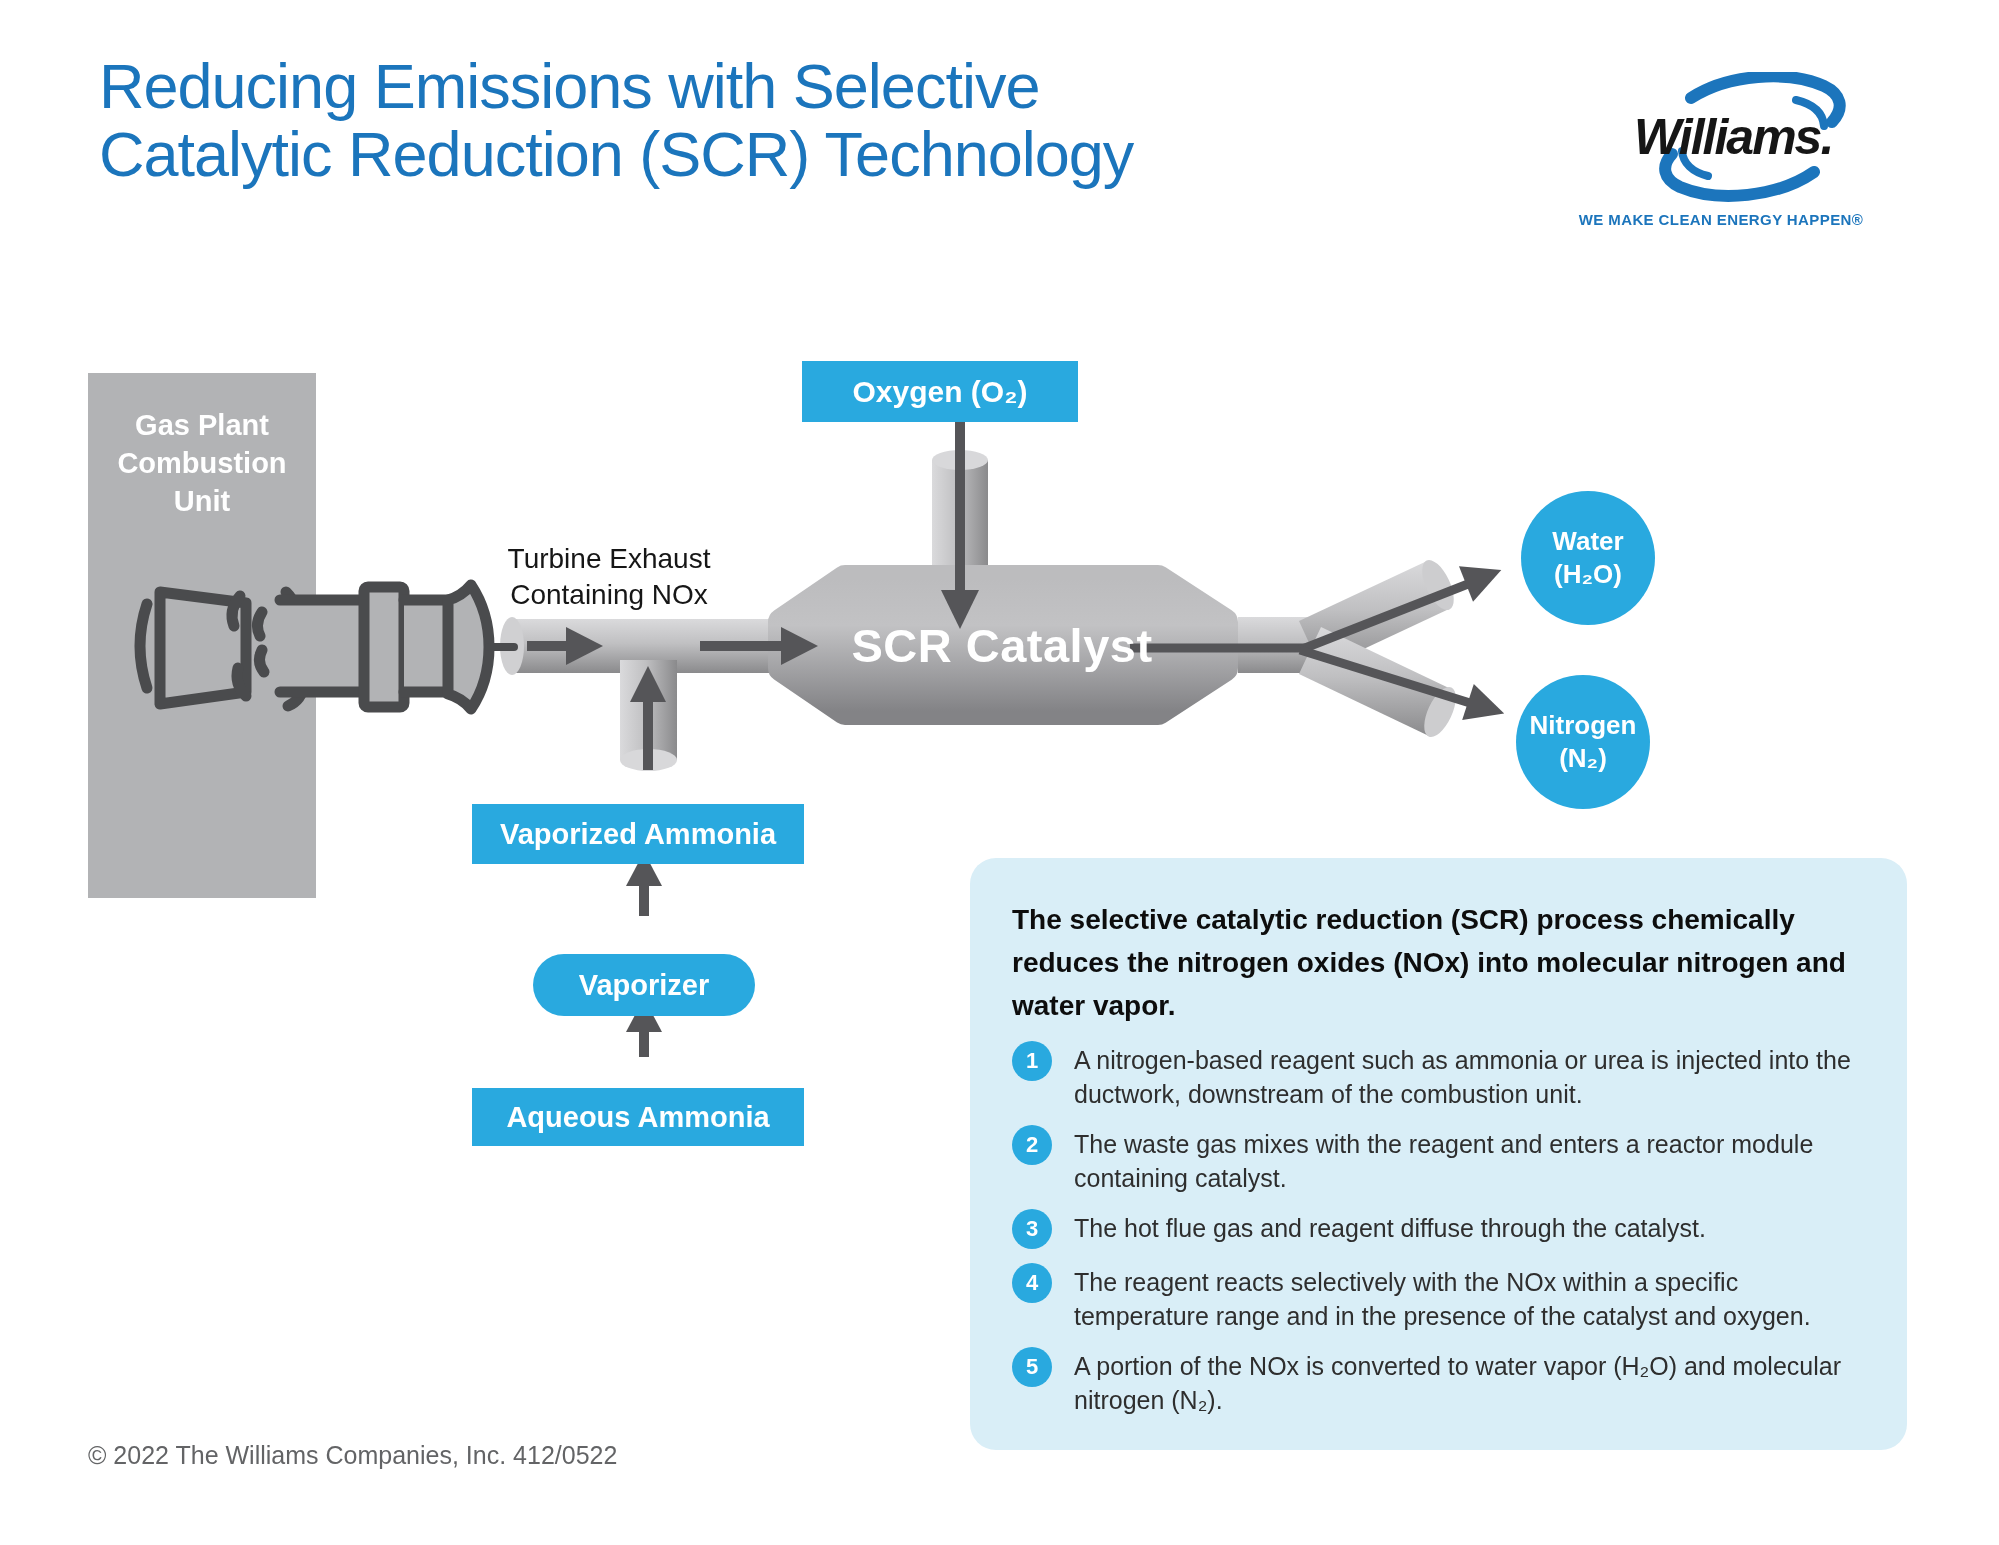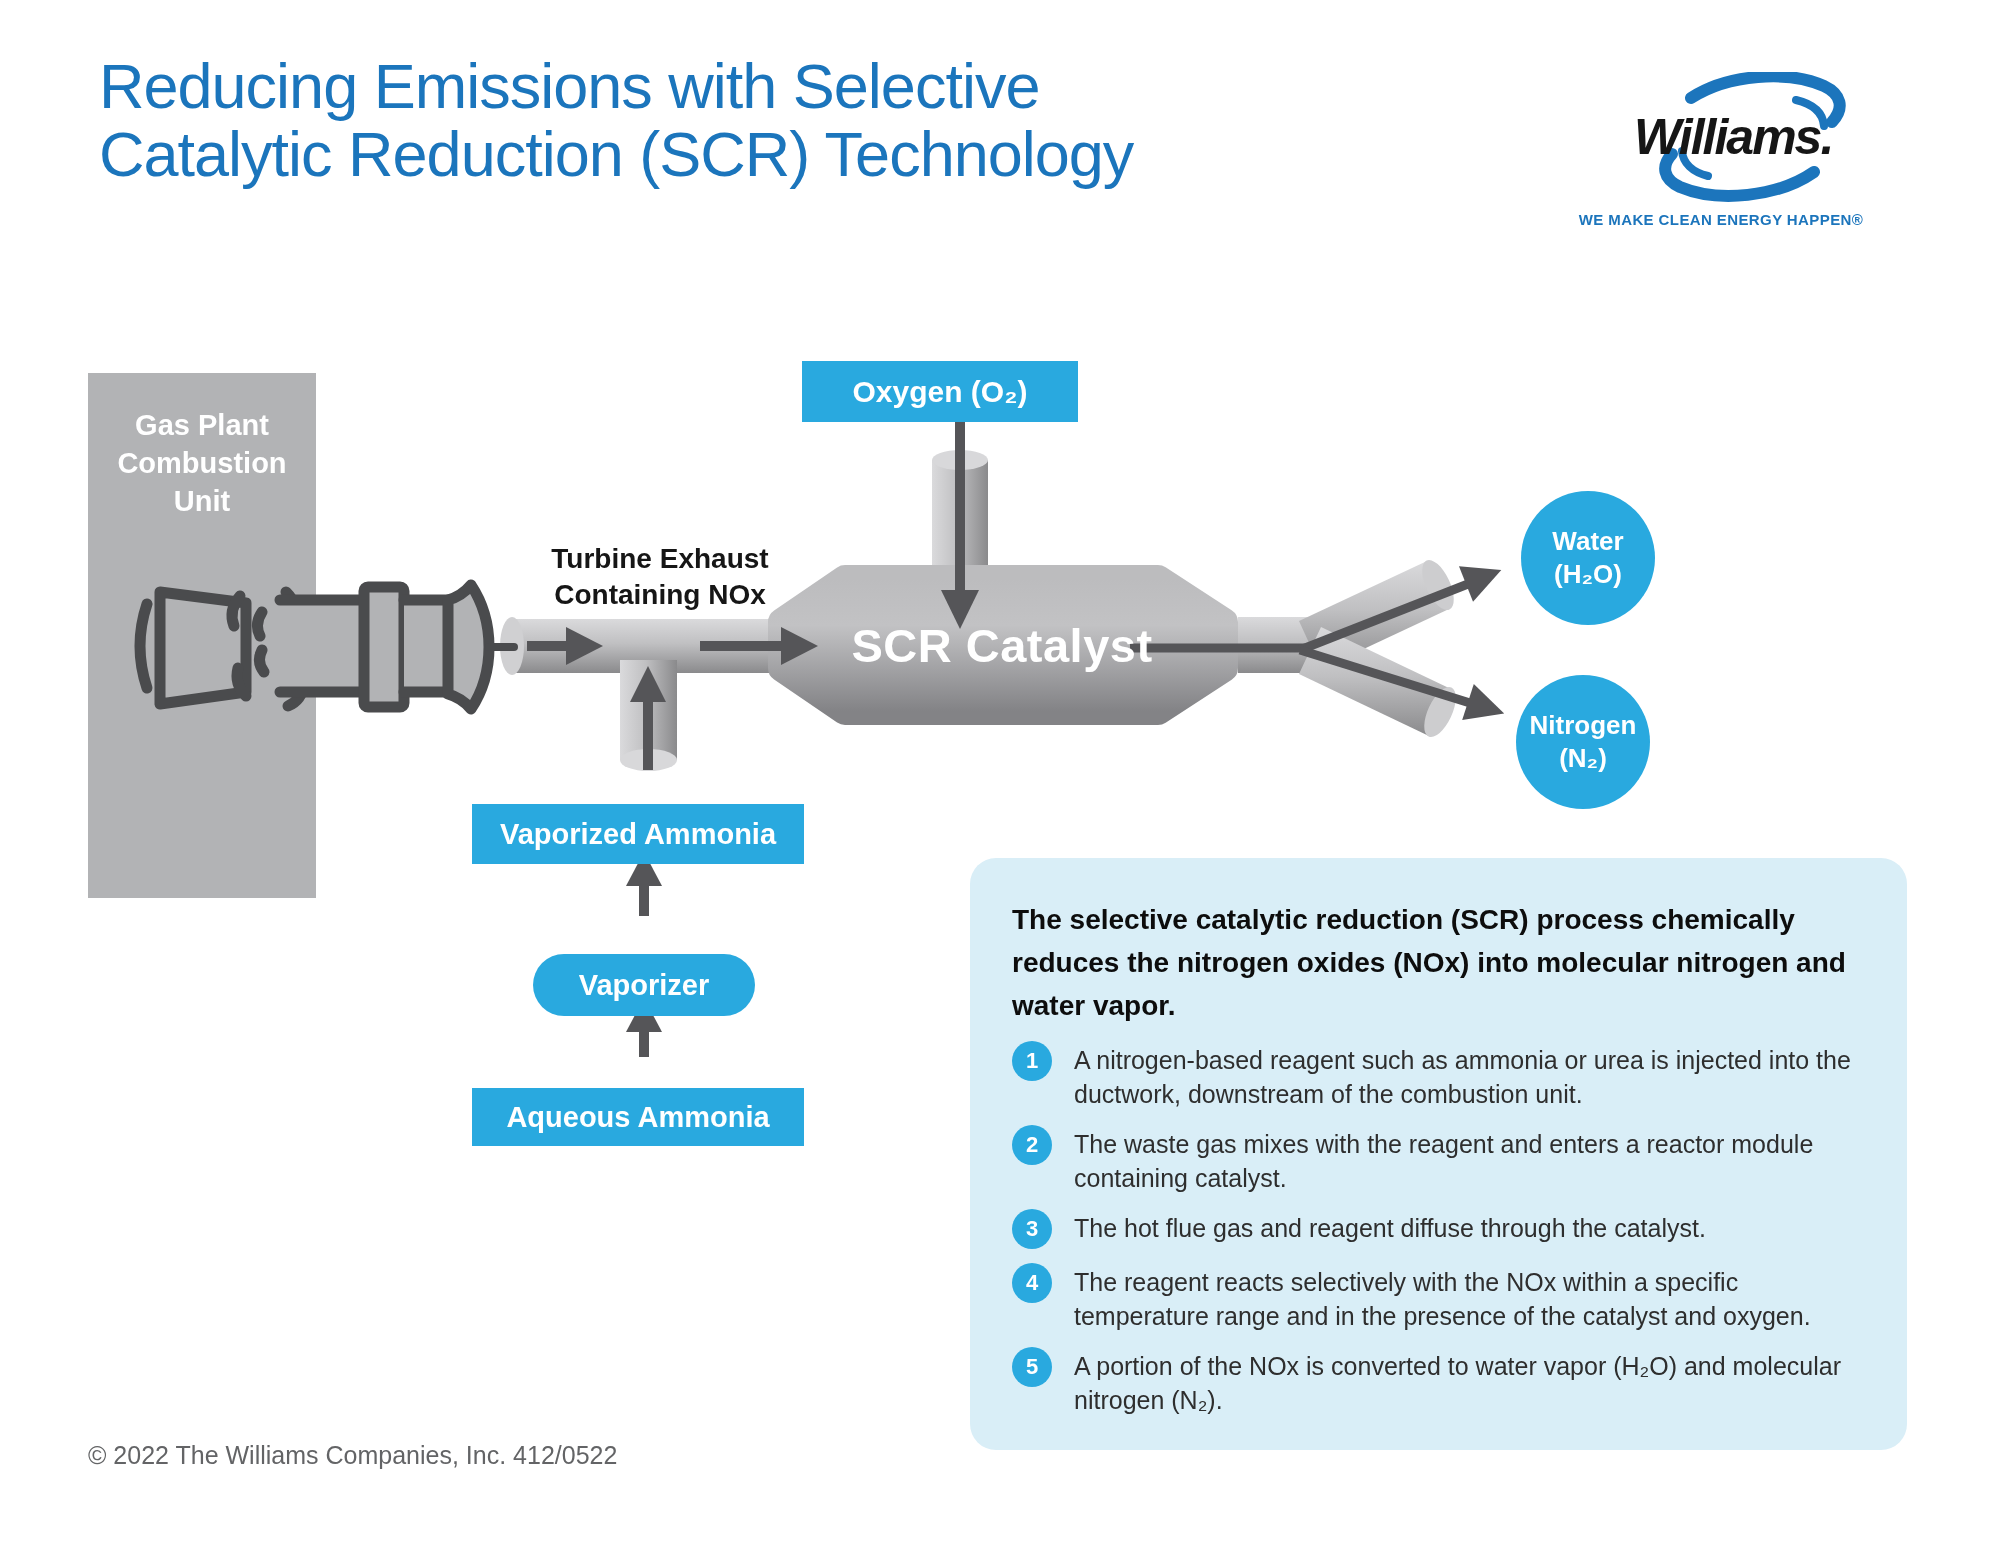--- a/index.html
+++ b/index.html
@@ -11,22 +11,22 @@
   #title{left:75px;top:52px;color:#1B75BC;font-size:63px;font-weight:400;
          line-height:68px;letter-spacing:-1px;margin-left:24px;}
   #tagline{left:1540px;top:211px;width:362px;text-align:center;color:#1C75BC;
            font-size:15px;font-weight:700;letter-spacing:.4px;}
 
   
   .cyanbox{background:#29A9DF;color:#fff;font-weight:700;display:flex;
            align-items:center;justify-content:center;text-align:center;margin-top:16px;}
   #gas-label{left:88px;top:406px;width:228px;color:#fff;font-weight:700;
              font-size:29px;line-height:38px;text-align:center;}
-  #exhaust-label{left:540px;top:541px;width:240px;text-align:center;color:#161616;
-                 font-weight:700;font-size:28px;line-height:36px;}
+  #exhaust-label{left:489px;top:541px;width:240px;text-align:center;color:#161616;
+                 font-weight:400;font-size:28px;line-height:36px;}
   #oxygen-box{left:802px;top:345px;width:276px;height:61px;font-size:30px;}
   #scr-label{left:782px;top:565px;width:440px;height:160px;display:flex;align-items:center;
              justify-content:center;color:#fff;font-weight:700;font-size:47px;letter-spacing:.5px;}
   .circle{border-radius:50%;background:#29A9DF;color:#fff;font-weight:700;font-size:26px;
           line-height:33px;display:flex;align-items:center;justify-content:center;text-align:center;}
   #water-circle{left:1521px;top:491px;width:134px;height:134px;}
   #nitrogen-circle{left:1516px;top:675px;width:134px;height:134px;}
   #vaporized-box{left:472px;top:788px;width:332px;height:60px;font-size:29px;}
   #vaporizer-pill{left:533px;top:938px;width:222px;height:62px;border-radius:31px;font-size:29px;}
   #aqueous-box{left:472px;top:1072px;width:332px;height:58px;font-size:29px;}

